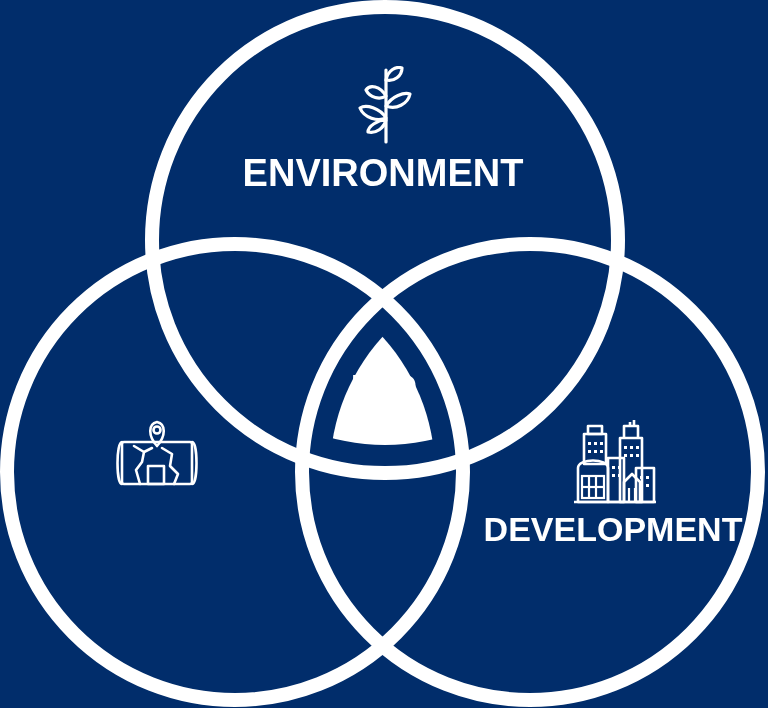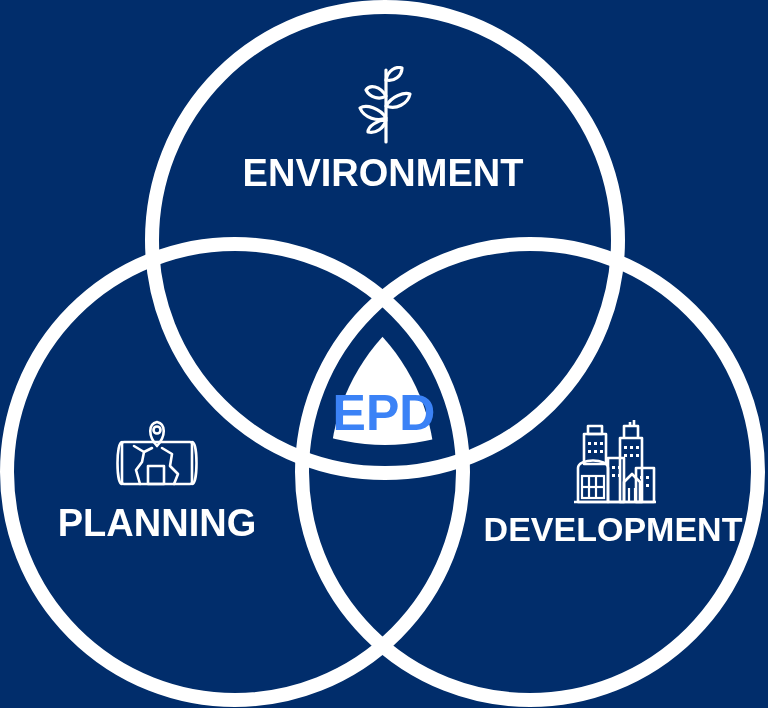--- a/index.html
+++ b/index.html
@@ -76,21 +76,20 @@
       <circle cx="43" cy="12" r="3.5"></circle>
       <rect x="8" y="24" width="70" height="42" rx="2"></rect>
       <path d="M8 24 C 2 24, 2 66, 8 66"></path>
       <path d="M78 24 C 84 24, 84 66, 78 66"></path>
       <path d="M20 28 L 30 34 L 28 44 L 22 52 L 26 66"></path>
       <path d="M30 34 L 38 30"></path>
       <path d="M48 30 L 58 36 L 56 48 L 64 56 L 60 66"></path>
       <rect x="34" y="48" width="16" height="18"></rect>
     </g>
   </svg>
-  <div class="label" style="left:157px; top:502px; font-size:38px;">PLANNING</div>
 
   <svg class="icon" style="left:572px; top:418px;" width="86" height="86" viewBox="0 0 86 86">
     <g fill="none" stroke="#ffffff" stroke-width="2.6" stroke-linejoin="round">
       <rect x="12" y="16" width="22" height="30"></rect>
       <rect x="16" y="8" width="14" height="8"></rect>
       <rect x="48" y="20" width="22" height="64"></rect>
       <path d="M52 20 L 52 8 L 58 8 L 58 4 M 62 8 L 62 2 M 58 8 L 66 8 L 66 20"></path>
       <rect x="36" y="40" width="16" height="44"></rect>
       <path d="M6 84 L 6 50 C 6 40, 36 40, 36 50 L 36 84 Z"></path>
       <rect x="64" y="50" width="18" height="34"></rect>
@@ -123,14 +122,14 @@
       <rect x="10" y="58" width="22" height="22"></rect>
       <line x1="17" y1="58" x2="17" y2="80"></line>
         <line x1="24" y1="58" x2="24" y2="80"></line>
       <line x1="10" y1="69" x2="32" y2="69"></line>
       <line x1="57" y1="70" x2="57" y2="84"></line>
         <line x1="63" y1="70" x2="63" y2="84"></line>
     </g>
   </svg>
   <div class="label" style="left:613px; top:510px; font-size:34px;">DEVELOPMENT</div>
 
-  <div class="label" style="left:384px; top:384px; font-size:50px; color:#3b82f6;">EPD</div>
+  <div class="label" style="left:384px; top:368px; font-size:32px; color:#ffffff;">EPD</div>
 </div>
 
 </body></html>

